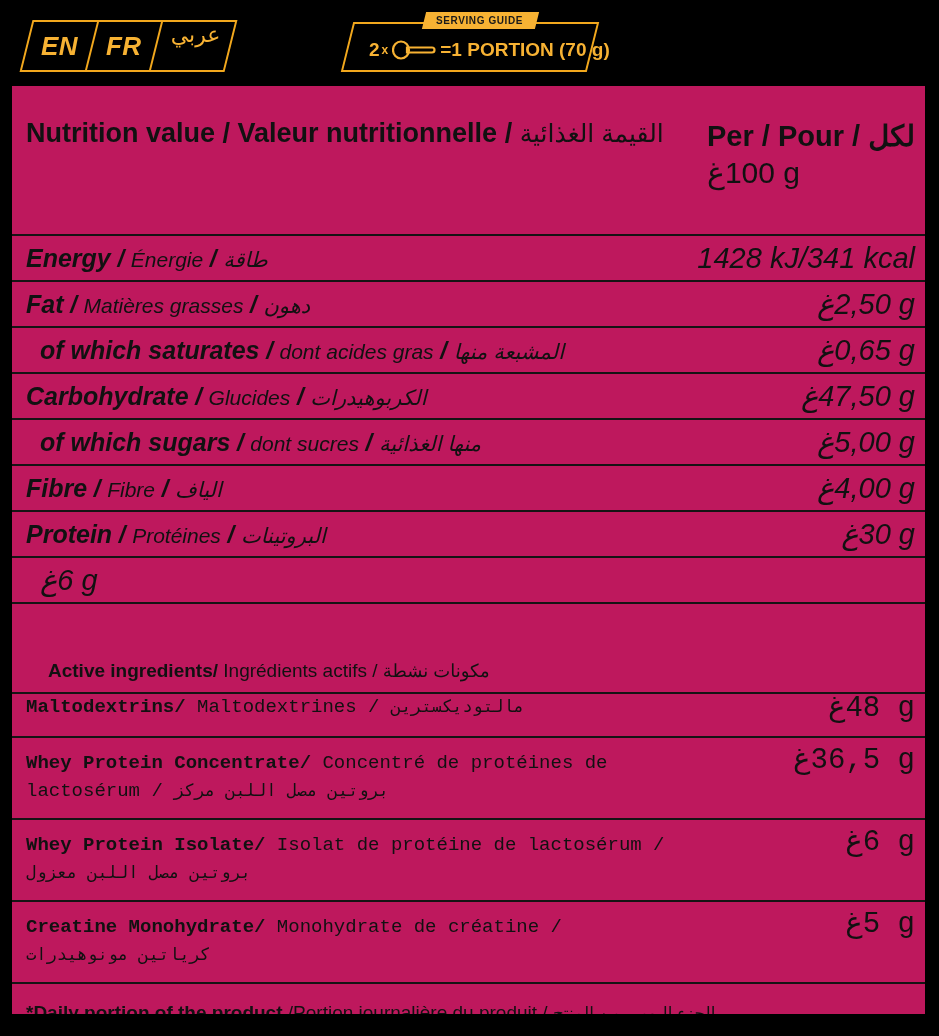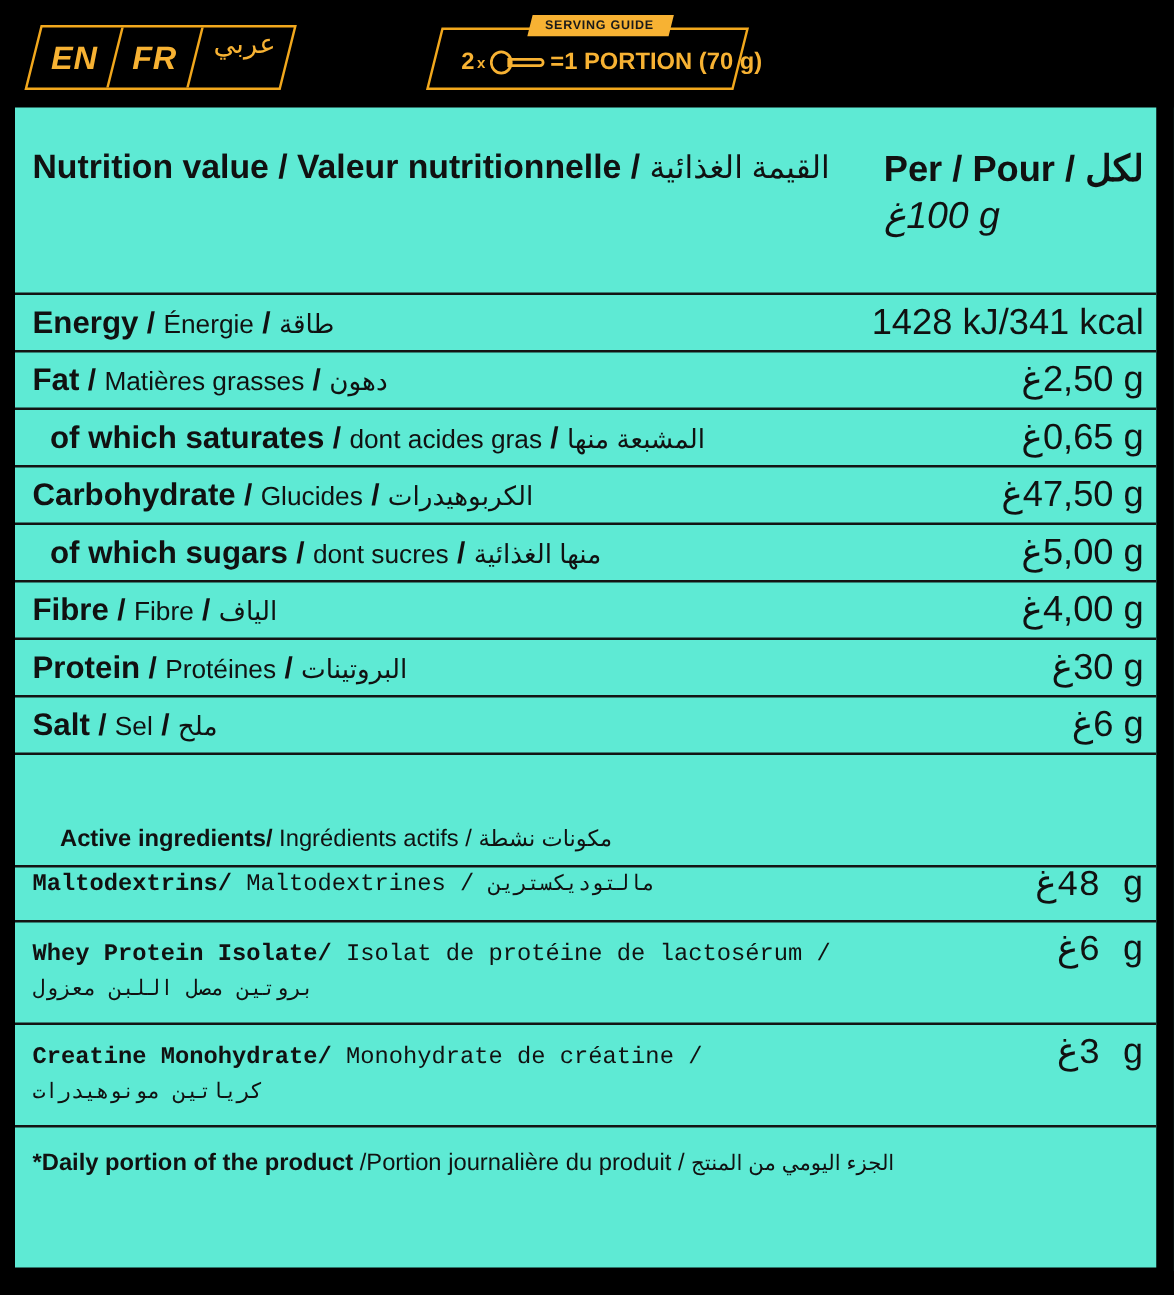--- a/index.html
+++ b/index.html
@@ -104,21 +104,21 @@
   .serving-x { font-size: 12px; margin: 0 3px 0 2px; }
   .scoop-icon { display: inline-flex; margin: 0 4px 0 1px; }
 
   
   .panel {
     position: absolute;
     left: 12px;
     top: 86px;
     width: 913px;
     height: 928px;
-    background: #5eead4;
+    background: #be185d;
     box-sizing: border-box;
     overflow: hidden;
   }
 
   .row {
     position: relative;
     display: flex;
     align-items: flex-start;
     border-bottom: 2px solid #141414;
     padding: 0 10px 0 14px;
@@ -152,24 +152,24 @@
     line-height: 1.15;
   }
   .row-header .label .fr { font-weight: bold; }
   .row-header .label .ar { font-weight: normal; font-size: 25px; }
   .row-header .value {
     font-size: 29px;
     line-height: 1.25;
     font-weight: bold;
     text-align: left;
   }
-  .row-header .value .unit { display: block; font-weight: normal; font-size: 30px; font-style: italic; }
-
-  
-  .row-nutrient { height: 46px; align-items: center; }
+  .row-header .value .unit { display: block; font-weight: normal; font-size: 30px; }
+
+  
+  .row-nutrient { height: 46px; align-items: center; font-style: italic; }
   .row-nutrient .label { font-size: 24px; line-height: 1; }
   .row-nutrient .label .en { font-weight: bold; font-size: 25px; }
   .row-nutrient .label .sep { font-weight: bold; }
   .row-nutrient .label .fr { font-weight: normal; font-size: 21px; }
   .row-nutrient .label .ar { font-weight: normal; font-size: 21px; }
   .row-nutrient .value { font-size: 29px; }
   .row-nutrient.indent .label { padding-left: 14px; }
 
   
   .row-spacer { height: 46px; border-bottom: none; }
@@ -326,27 +326,20 @@
       <span class="en">Protein</span>
       <span class="sep"> / </span>
       <span class="fr">Protéines</span>
       <span class="sep"> / </span>
       <span class="ar">البروتينات</span>
     </div>
     <div class="value"><span class="ar">غ</span><span>30 g</span></div>
   </div>
 
   <div class="row row-nutrient">
-    <div class="label">
-      <span class="en">Salt</span>
-      <span class="sep"> / </span>
-      <span class="fr">Sel</span>
-      <span class="sep"> /</span>
-      <span class="ar">ملح</span>
-    </div>
     <div class="value"><span class="ar">غ</span><span>6 g</span></div>
   </div>
 
   <div class="row row-spacer"></div>
 
   <div class="row row-section">
     <div class="label">
       <span class="en">Active ingredients/</span>
       <span class="fr">Ingrédients actifs /</span>
       <span class="ar">مكونات نشطة</span>
@@ -356,37 +349,46 @@
 
   <div class="row row-ing">
     <div class="label">
       <span class="en">Maltodextrins/</span>
       <span class="fr">Maltodextrines /</span>
       <span class="ar">مالتوديكسترين</span>
     </div>
     <div class="value"><span class="ar">غ</span><span>48 g</span></div>
   </div>
 
+  <div class="row row-ing two-line">
+    <div class="label">
+      <span class="en">Whey Protein Concentrate/</span>
+      <span class="fr">Concentré de protéines de</span><br>
+      <span class="fr">lactosérum /</span>
+      <span class="ar">بروتين مصل اللبن مركز</span>
+    </div>
+    <div class="value"><span class="ar">غ</span><span>36,5 g</span></div>
+  </div>
 
   <div class="row row-ing two-line">
     <div class="label">
       <span class="en">Whey Protein Isolate/</span>
       <span class="fr">Isolat de protéine de lactosérum  /</span><br>
       <span class="ar">بروتين مصل اللبن معزول</span>
     </div>
     <div class="value"><span class="ar">غ</span><span>6 g</span></div>
   </div>
 
   <div class="row row-ing two-line">
     <div class="label">
       <span class="en">Creatine Monohydrate/</span>
       <span class="fr">Monohydrate de créatine /</span><br>
       <span class="ar">كرياتين مونوهيدرات</span>
     </div>
-    <div class="value"><span class="ar">غ</span><span>3 g</span></div>
+    <div class="value"><span class="ar">غ</span><span>5 g</span></div>
   </div>
 
   <div class="row row-footer">
     <div class="label">
       <span class="en">*Daily portion of the product</span>
       <span class="fr">/Portion journalière du produit /</span>
       <span class="ar">الجزء اليومي من المنتج</span>
     </div>
   </div>
 

